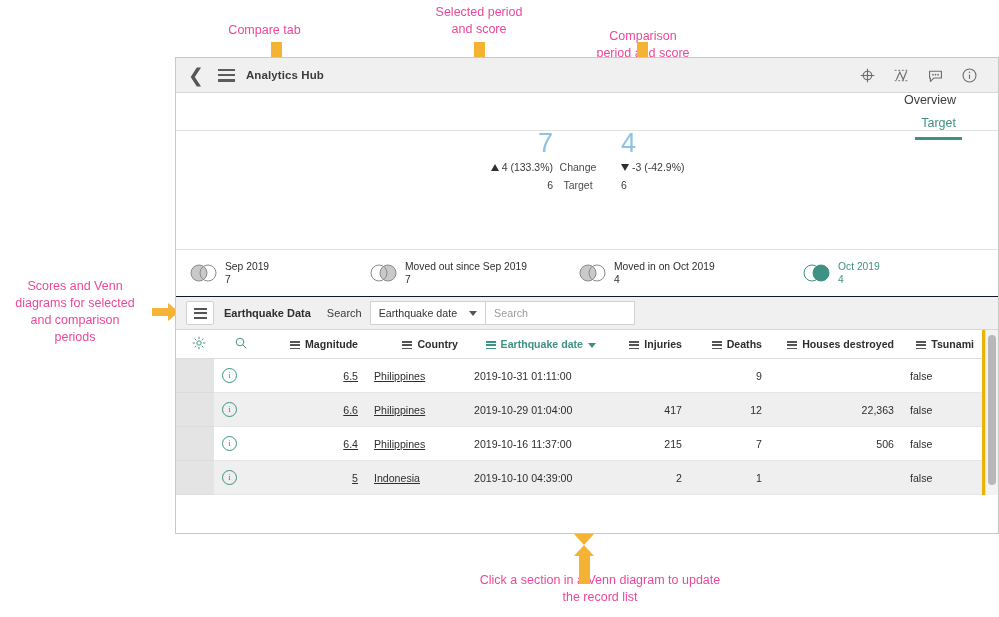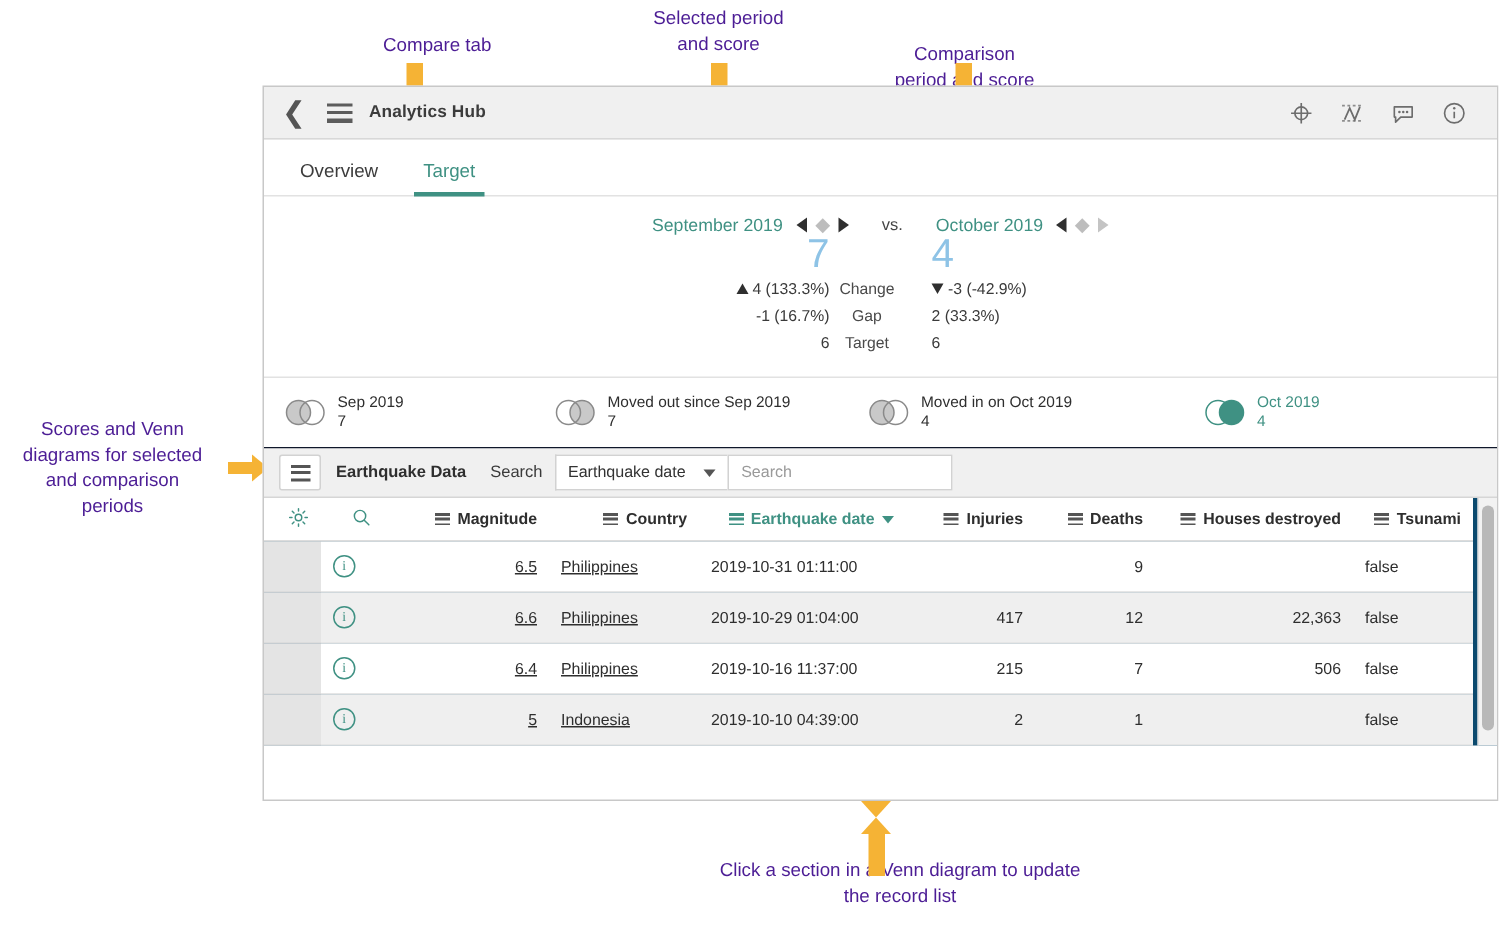--- a/index.html
+++ b/index.html
@@ -1,42 +1,42 @@
 <!DOCTYPE html>
 <html><head>
 <meta charset="utf-8">
 <style>
   html,body{margin:0;padding:0;}
   body{
     width:999px;height:617px;background:#ffffff;
     font-family:"Liberation Sans", sans-serif;
     color:#333;overflow:hidden;position:relative;
   }
-  .annot{position:absolute;text-align:center;font-size:12.5px;color:#4c1d95;line-height:1.35;}
+  .annot{position:absolute;text-align:center;font-size:12.5px;color:#ec4899;line-height:1.35;}
   .arrow-down{position:absolute;}
   .arrow-down .shaft{width:11px;background:#f5b335;margin:0 auto;}
   .arrow-down .head{width:0;height:0;border-left:10px solid transparent;border-right:10px solid transparent;border-top:11px solid #f5b335;margin:0 auto;}
   .arrow-up .head{width:0;height:0;border-left:10px solid transparent;border-right:10px solid transparent;border-bottom:11px solid #f5b335;margin:0 auto;}
   .arrow-right{position:absolute;display:flex;align-items:center;}
   .arrow-right .shaft{height:8px;background:#f5b335;}
   .arrow-right .head{width:0;height:0;border-top:9px solid transparent;border-bottom:9px solid transparent;border-left:11px solid #f5b335;}
 
   
   .window{position:absolute;left:175px;top:57px;width:824px;height:477px;background:#fff;
           border:1px solid #c8c8c8;box-sizing:border-box;overflow:hidden;}
   .titlebar{height:35px;background:#f0f0f0;border-bottom:1px solid #d8d8d8;display:flex;align-items:center;padding:0 12px;box-sizing:border-box;}
   .chev-back{font-size:19px;color:#555;font-weight:400;line-height:1;margin-right:14px;cursor:pointer;}
   .hamburger{width:17px;height:13px;display:flex;flex-direction:column;justify-content:space-between;margin-right:11px;cursor:pointer;}
   .hamburger i{display:block;height:2.6px;background:#5c5c5c;border-radius:0;}
   .app-title{font-size:11.5px;font-weight:bold;color:#3c3c3c;letter-spacing:.1px;}
   .tb-spacer{flex:1;}
   .tb-icon{width:34px;height:34px;display:flex;align-items:center;justify-content:center;cursor:pointer;color:#6d6d6d;}
 
   
-  .tabs{height:38px;display:flex;align-items:flex-end;padding:0 18px;border-bottom:1px solid #e2e2e2;box-sizing:border-box;}
+  .tabs{height:38px;display:flex;align-items:flex-end;padding:0 18px;border-bottom:1px solid #e2e2e2;box-sizing:border-box;flex-direction:column;}
   .tab{font-size:12.5px;padding:0 6px 9px 6px;margin-right:18px;color:#3c3c3c;cursor:pointer;position:relative;}
   .tab.active{color:#3f9183;font-weight:400;}
   .tab.active:after{content:"";position:absolute;left:0;right:0;bottom:-1px;height:3px;background:#3f9183;}
   .subtitle{font-size:10.5px;color:#3f9183;padding:10px 0 0 14px;font-weight:bold;letter-spacing:.1px;}
 
   
   .compare{position:relative;height:120px;}
   .periods{display:flex;align-items:center;justify-content:center;padding-top:12px;font-size:11.8px;}
   .period-name{color:#3f9183;}
   .navctl{display:inline-flex;align-items:center;gap:7px;margin:0 0 0 9px;}
@@ -69,21 +69,21 @@
   .tbar{height:33px;background:#f0f0f0;border-bottom:1px solid #d6d6d6;display:flex;align-items:center;padding:0 10px;box-sizing:border-box;}
   .tbar-ham{width:26px;height:22px;border:1px solid #d2d2d2;background:#fff;border-radius:2px;display:flex;flex-direction:column;justify-content:center;align-items:center;gap:2.5px;cursor:pointer;margin-right:10px;}
   .tbar-ham i{width:13px;height:2px;background:#555;display:block;}
   .tbar-title{font-size:11px;font-weight:bold;color:#2e2e2e;margin-right:16px;}
   .tbar-lbl{font-size:11px;color:#3a3a3a;margin-right:8px;}
   .sel-box{height:22px;border:1px solid #d2d2d2;background:#fff;border-right:none;display:flex;align-items:center;padding:0 8px;font-size:10.7px;color:#333;cursor:pointer;}
   .sel-box .caret{width:0;height:0;border-left:4px solid transparent;border-right:4px solid transparent;border-top:5px solid #555;margin-left:12px;}
   .search-box{height:22px;border:1px solid #d2d2d2;background:#fff;width:132px;display:flex;align-items:center;padding:0 8px;font-size:10.7px;color:#9a9a9a;}
 
   
-  .tablewrap{position:relative;background:#0c4a6e;}
+  .tablewrap{position:relative;background:#eab308;}
   table{border-collapse:collapse;width:806px;table-layout:fixed;}
   thead th{height:28px;font-size:10.6px;font-weight:bold;color:#2e2e2e;text-align:right;
            border-bottom:1px solid #dcdcdc;background:#fff;padding:0 8px;white-space:nowrap;}
   th .colicon{display:inline-flex;flex-direction:column;justify-content:center;gap:1.6px;vertical-align:middle;margin-right:5px;}
   th .colicon i{display:block;width:10px;height:1.7px;background:#555;}
   th.sorted{color:#3f9183;}
   th.sorted .colicon i{background:#3f9183;}
   th .sortcaret{display:inline-block;width:0;height:0;border-left:4px solid transparent;border-right:4px solid transparent;border-top:5px solid #3f9183;margin-left:5px;vertical-align:middle;}
   tbody td{height:33px;font-size:10.6px;color:#2e2e2e;padding:0 8px;border-bottom:1px solid #e6e6e6;white-space:nowrap;}
   tbody tr:nth-child(even) td{background:#efefef;}
@@ -93,21 +93,21 @@
   .num{text-align:right;}
   .lnk{text-decoration:underline;color:#2e2e2e;cursor:pointer;}
   .infoicon{width:13px;height:13px;border:1.3px solid #3f9183;border-radius:50%;display:inline-flex;align-items:center;justify-content:center;font-size:9px;color:#3f9183;font-family:"Liberation Serif",serif;cursor:pointer;line-height:1;}
   .scrollbar{position:absolute;right:0;top:0;width:12px;background:#f2f2f2;border-left:1px solid #e0e0e0;}
   .scrollthumb{position:absolute;right:2px;top:0;width:8px;background:#b8b8b8;border-radius:4px;}
   .gear{color:#3f9183;cursor:pointer;}
 </style>
 </head>
 <body>
 
-<div class="annot" style="left:219px;top:22px;width:145px;">Compare tab</div>
+<div class="annot" style="left:192px;top:22px;width:145px;">Compare tab</div>
 <div class="annot" style="left:408px;top:4px;width:142px;white-space:pre-line;">Selected period
 and score</div>
 <div class="annot" style="left:572px;top:4px;width:142px;white-space:pre-line;margin-top:24px;">Comparison
 period and score</div>
 <div class="annot" style="left:0px;top:278px;width:150px;white-space:pre-line;">Scores and Venn
 diagrams for selected
 and comparison
 periods</div>
 <div class="annot" style="left:384px;top:572px;width:432px;white-space:pre-line;">Click a section in a Venn diagram to update
 the record list</div>
@@ -175,51 +175,31 @@
     </span>
   </div>
 
   <div class="tabs">
     <div class="tab">Overview</div>
     <div class="tab active">Target</div>
   </div>
 
 
   <div class="compare">
-    <div class="periods">
-      <span class="period-name">September 2019</span>
-      <span class="navctl">
-        <span class="tri-l"></span>
-        <span class="diamond"></span>
-        <span class="tri-r"></span>
-      </span>
-      <span class="vs">vs.</span>
-      <span class="period-name">October 2019</span>
-      <span class="navctl">
-        <span class="tri-l"></span>
-        <span class="diamond"></span>
-        <span class="tri-r dim"></span>
-      </span>
-    </div>
 
     <div class="scores">
       <div class="score left">7</div>
       <div style="width:50px;"></div>
       <div class="score right">4</div>
     </div>
 
     <div class="metrics">
       <div class="mcol l"><span class="tri-up"></span><span>4 (133.3%)</span></div>
       <div class="mcol c">Change</div>
       <div class="mcol r"><span class="tri-dn"></span><span>-3 (-42.9%)</span></div>
-    </div>
-    <div class="metrics">
-      <div class="mcol l">-1 (16.7%)</div>
-      <div class="mcol c">Gap</div>
-      <div class="mcol r">2 (33.3%)</div>
     </div>
     <div class="metrics">
       <div class="mcol l">6</div>
       <div class="mcol c">Target</div>
       <div class="mcol r">6</div>
     </div>
   </div>
 
   <div class="vennrow">
     <div class="venn-item" style="width:168px;">

